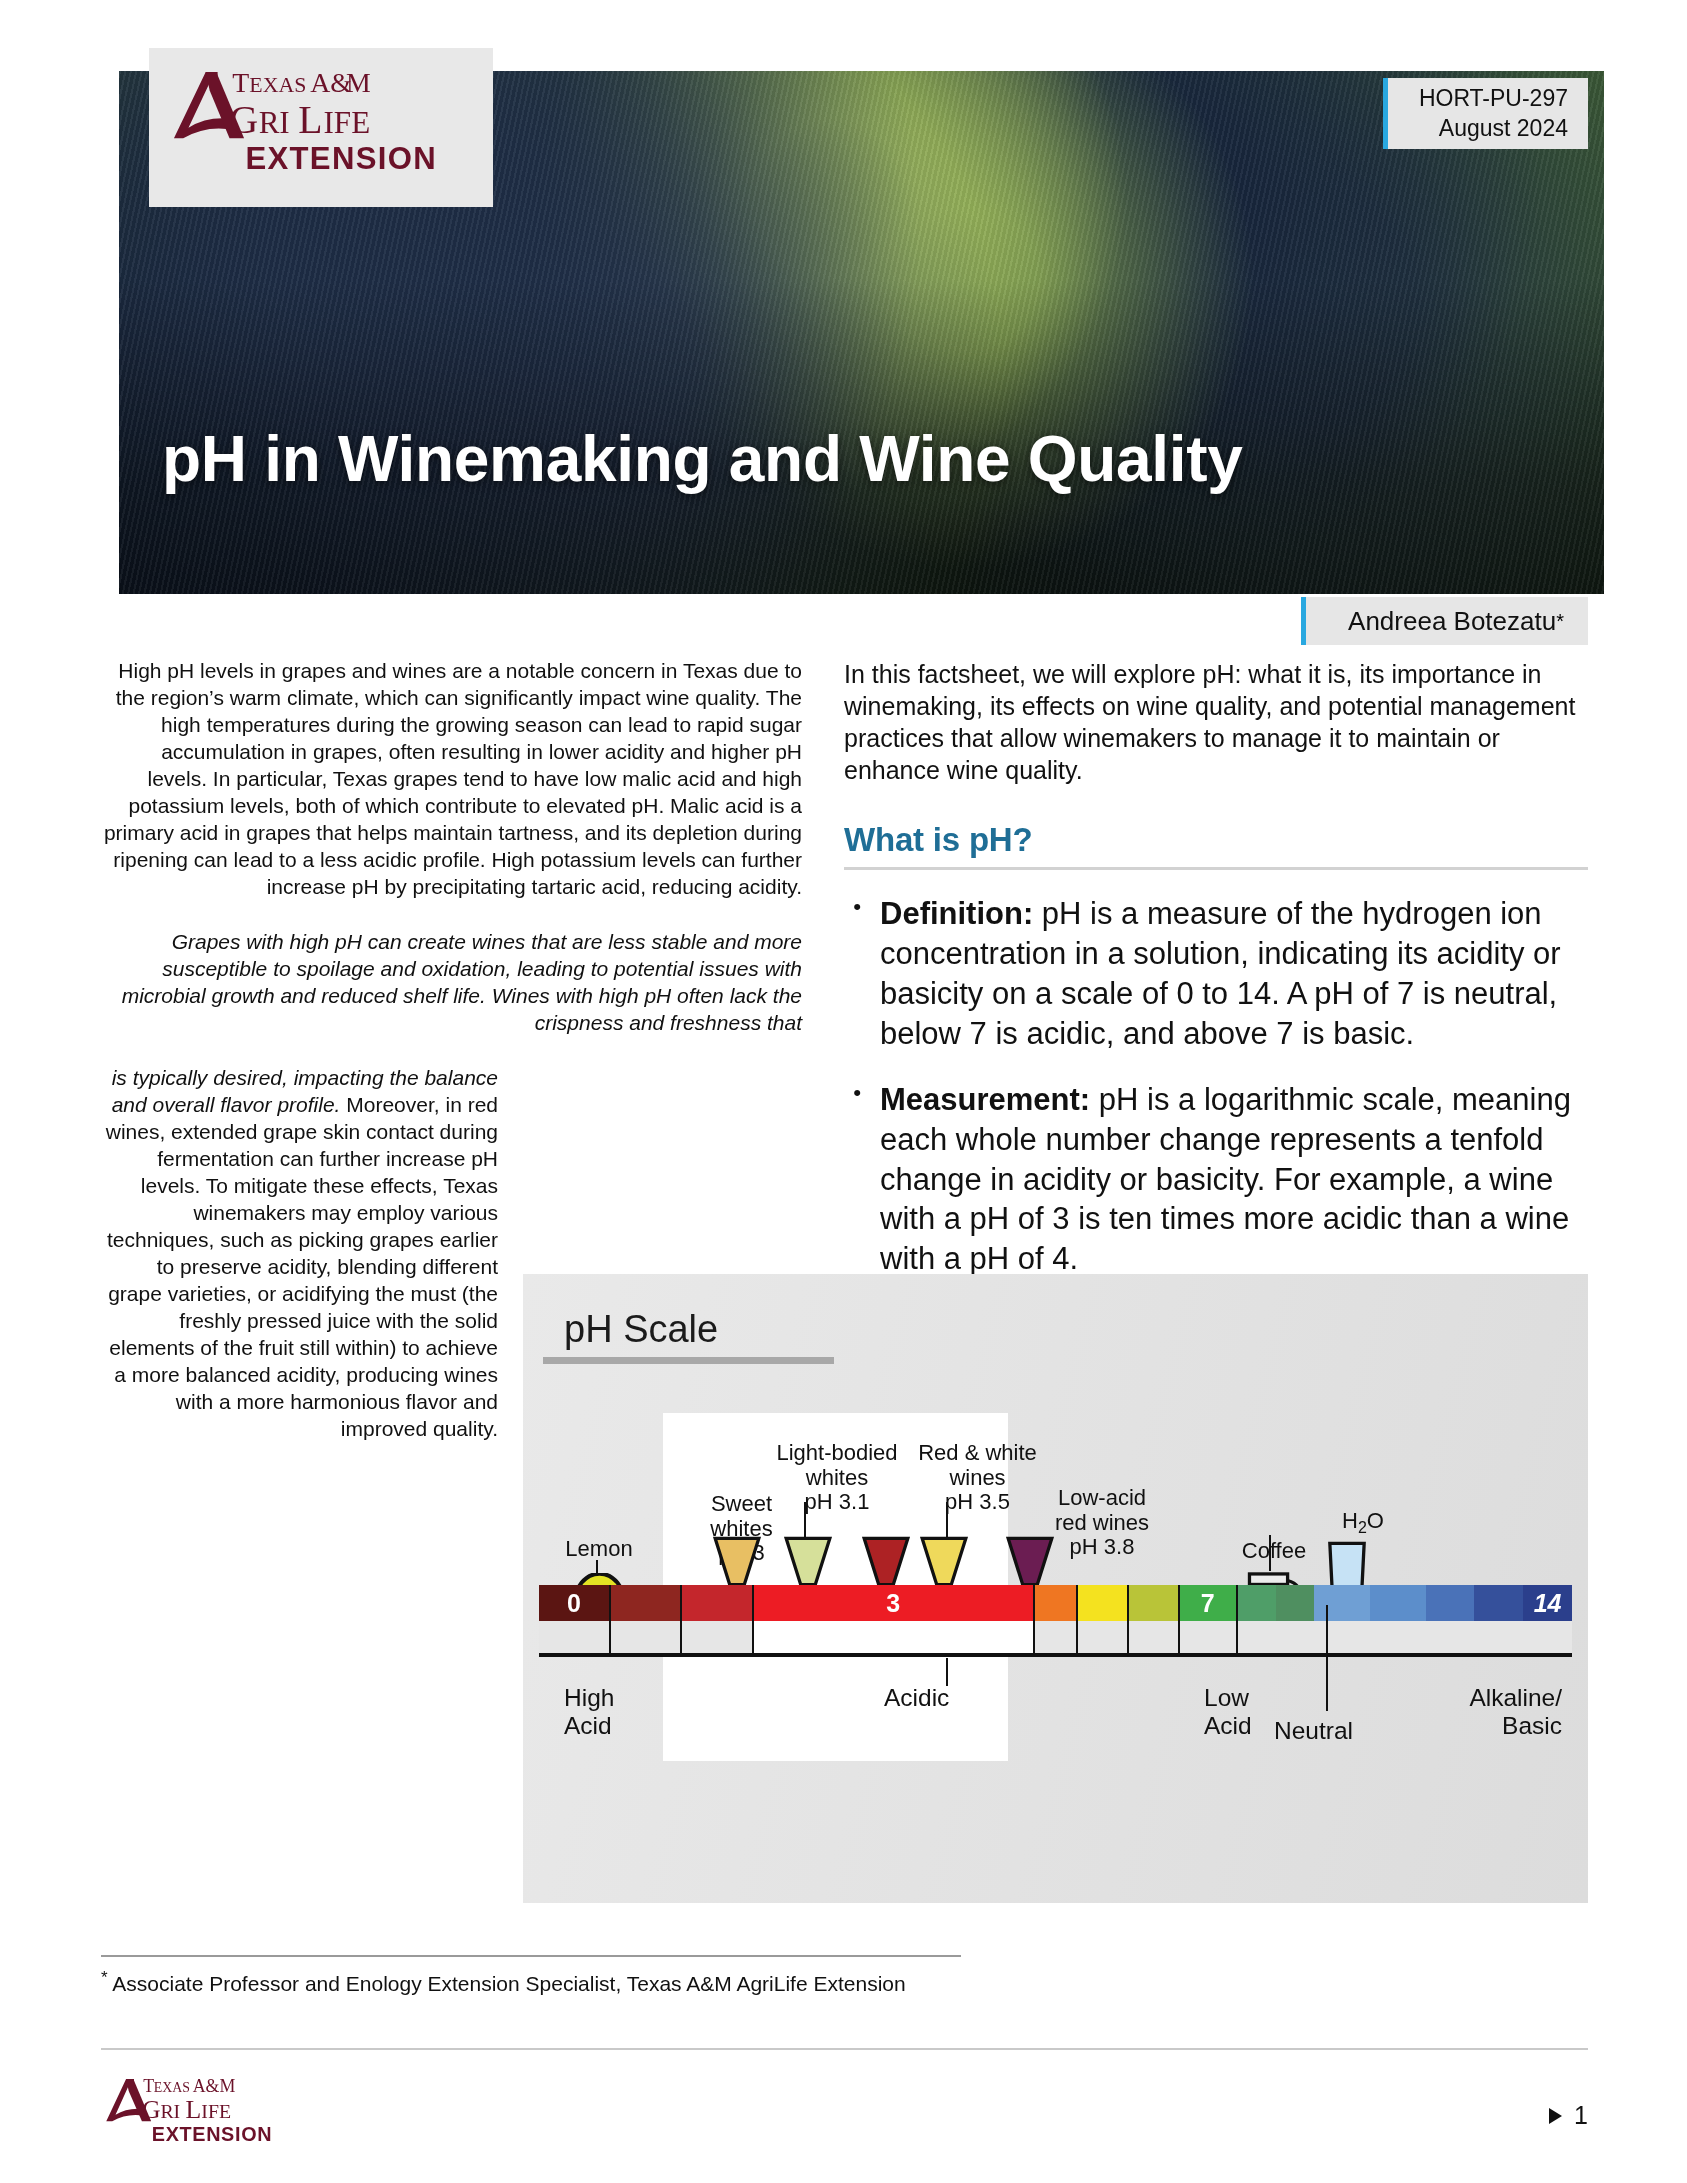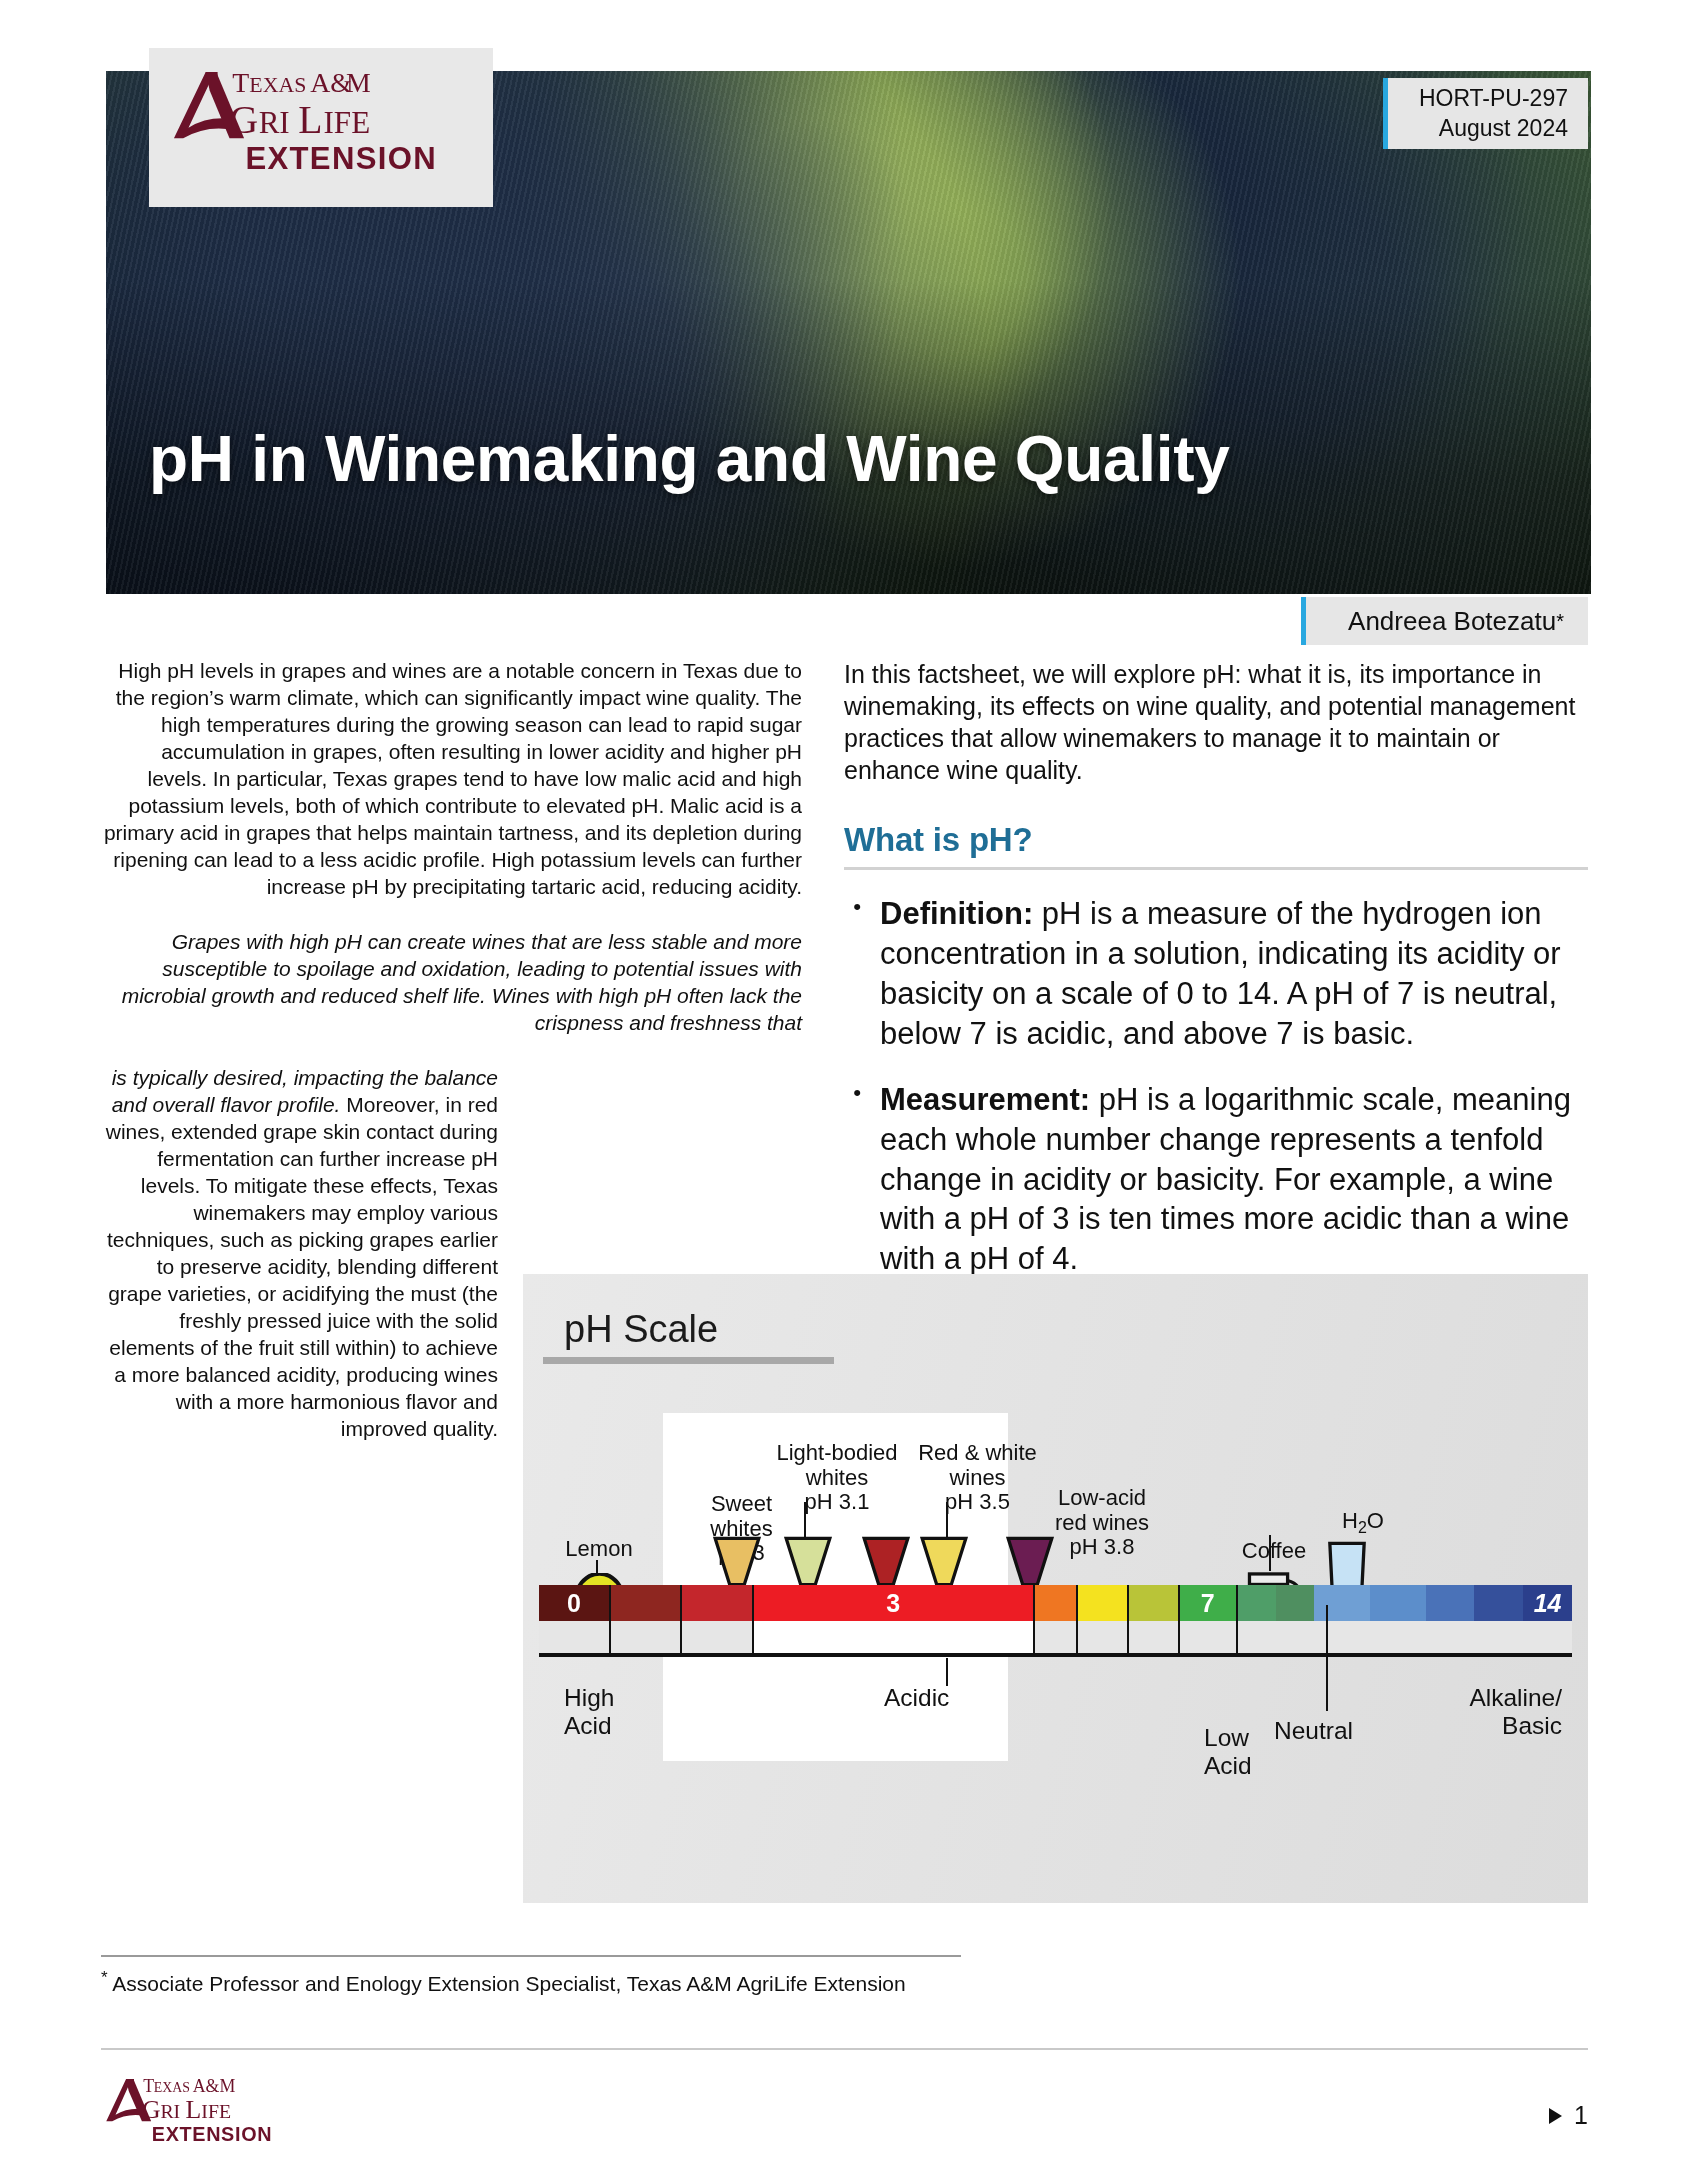--- a/index.html
+++ b/index.html
@@ -7,21 +7,21 @@
     width:1687px; height:2183px;
     background:#ffffff;
     font-family:"Liberation Sans", sans-serif;
     position:relative;
     overflow:hidden;
     color:#000;
   }
 
   
   .banner {
-    position:absolute; left:106px; top:71px;
+    position:absolute; left:119px; top:71px;
     width:1485px; height:523px;
     overflow:hidden;
   }
   .banner-photo {
     position:absolute; inset:0;
     background:
       radial-gradient(circle at 18% 30%, rgba(30,45,70,.95) 0 10%, rgba(0,0,0,0) 42%),
       radial-gradient(circle at 33% 55%, rgba(40,55,85,.8) 0 8%, rgba(0,0,0,0) 38%),
       radial-gradient(circle at 48% 24%, rgba(168,196,96,.85) 0 9%, rgba(0,0,0,0) 34%),
       radial-gradient(circle at 57% 40%, rgba(150,185,85,.7) 0 8%, rgba(0,0,0,0) 32%),
@@ -426,21 +426,21 @@
   <div class="leader" style="left:423px; top:384px; height:28px;"></div>
   <div class="leader" style="left:803px; top:331px; height:106px;"></div>
 
   <div class="blabel" style="left:41px; top:410px; width:112px;">
     <div>High</div>
     <div>Acid</div>
   </div>
   <div class="blabel" style="left:361px; top:410px; width:132px;">
     <div>Acidic</div>
   </div>
-  <div class="blabel" style="left:681px; top:410px; width:106px;margin-top:40px;">
+  <div class="blabel" style="left:681px; top:410px; width:106px;">
     <div>Low</div>
     <div>Acid</div>
   </div>
   <div class="blabel" style="left:751px; top:443px; width:132px;">
     <div>Neutral</div>
   </div>
   <div class="blabel" style="left:880px; top:410px; width:159px; text-align:right;">
     <div>Alkaline/</div>
     <div>Basic</div>
   </div>

